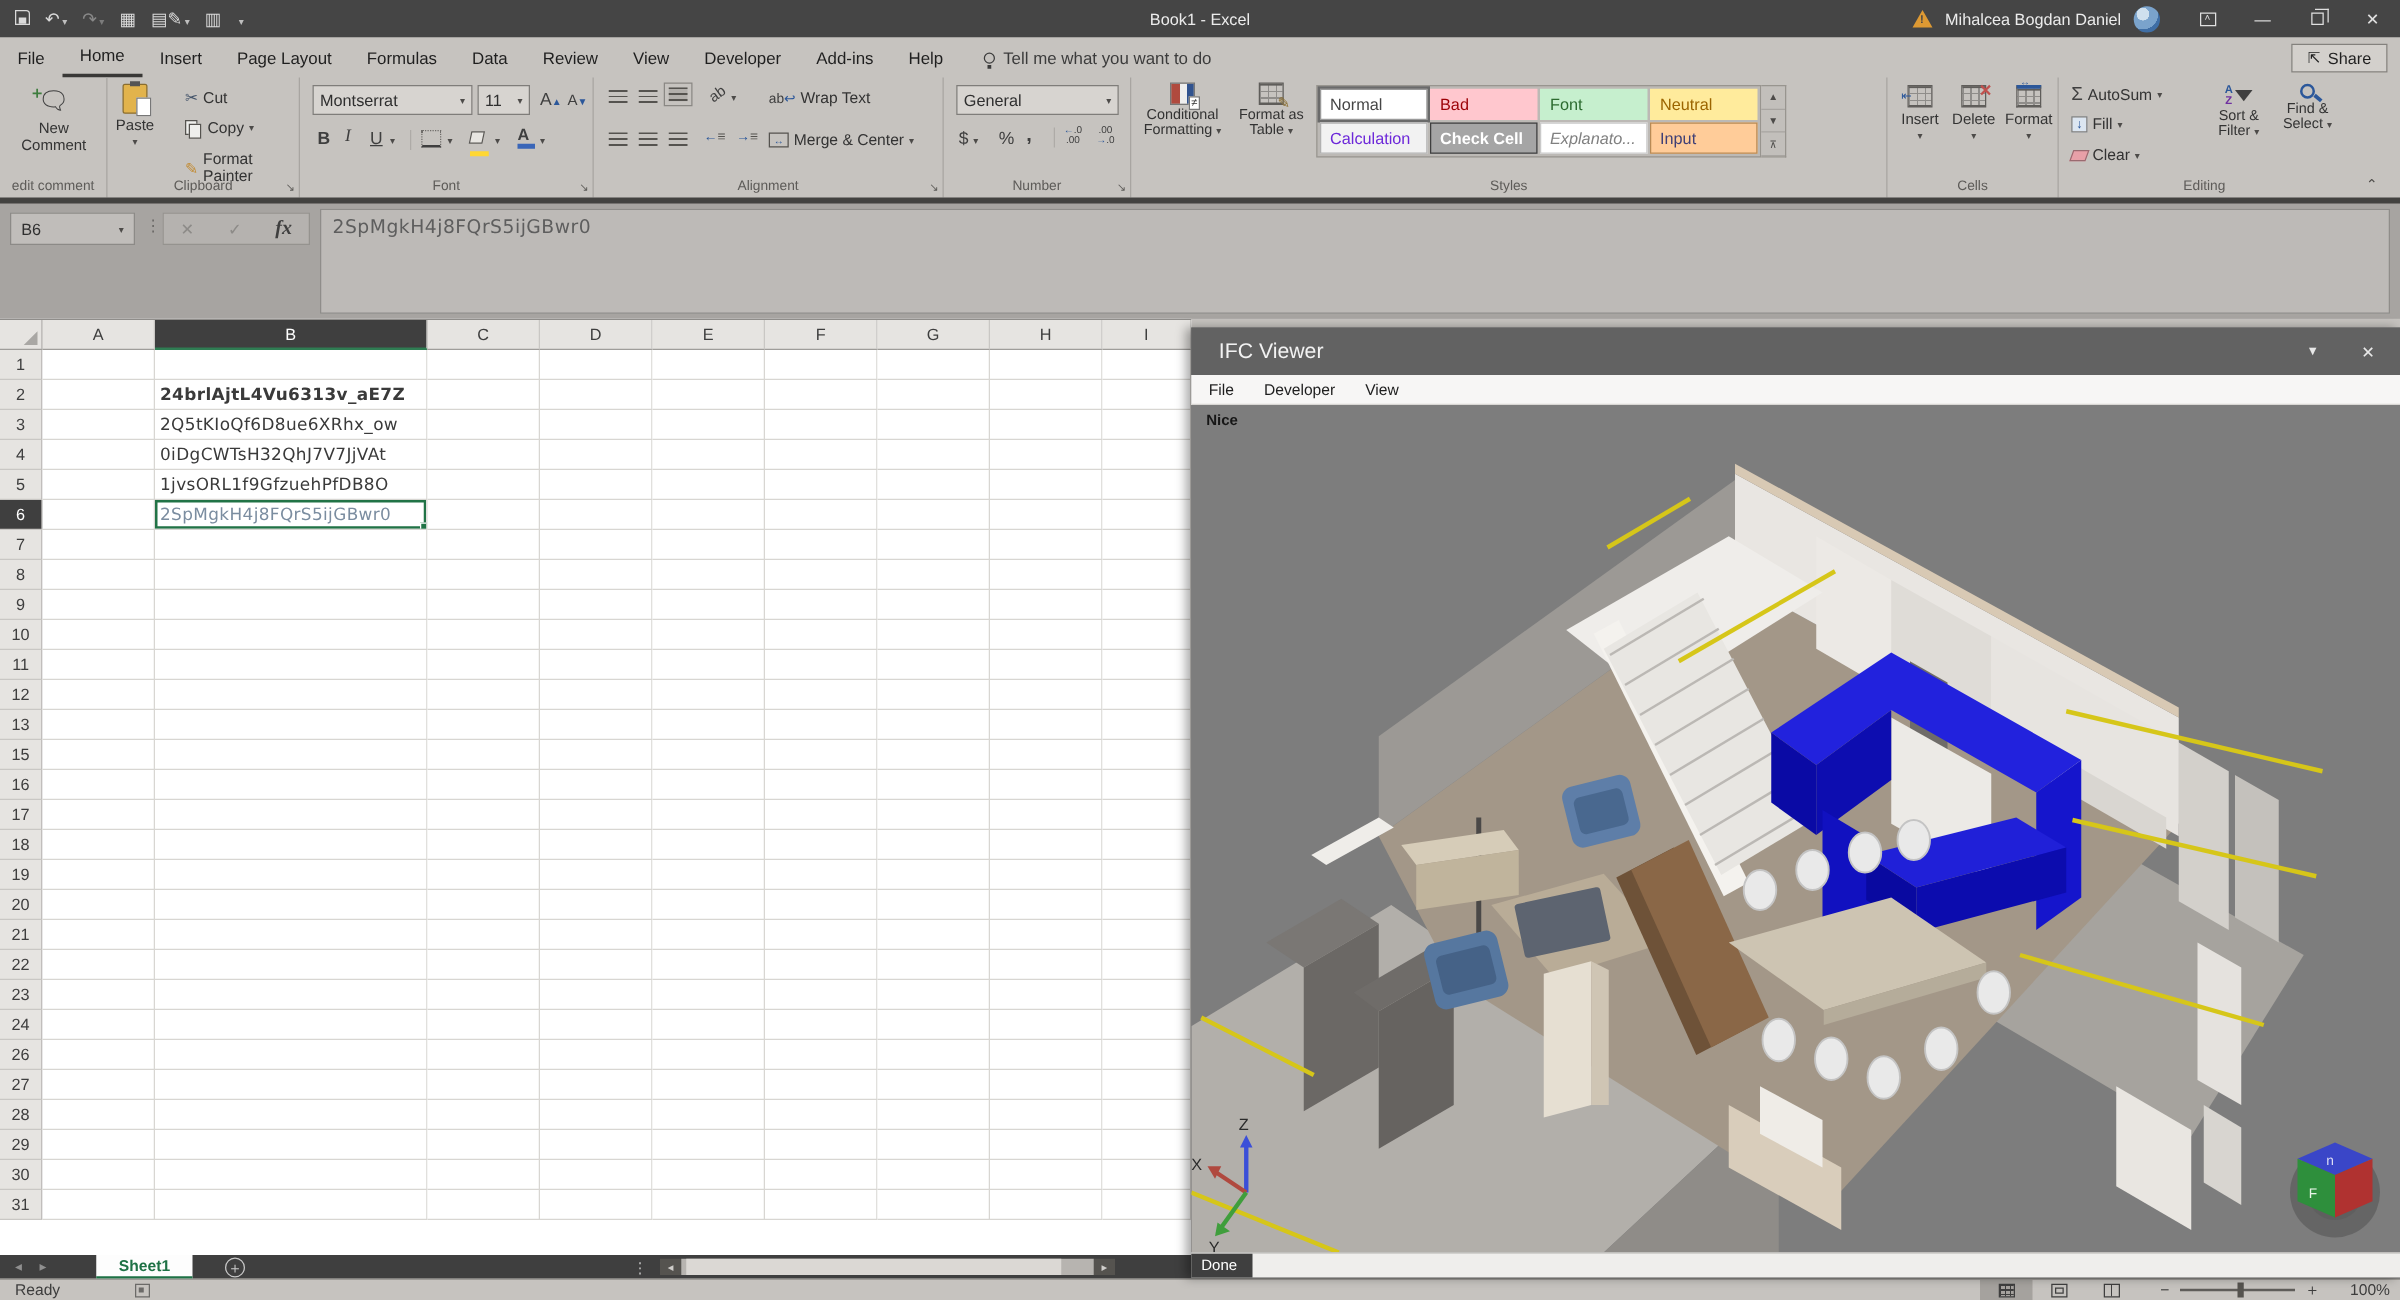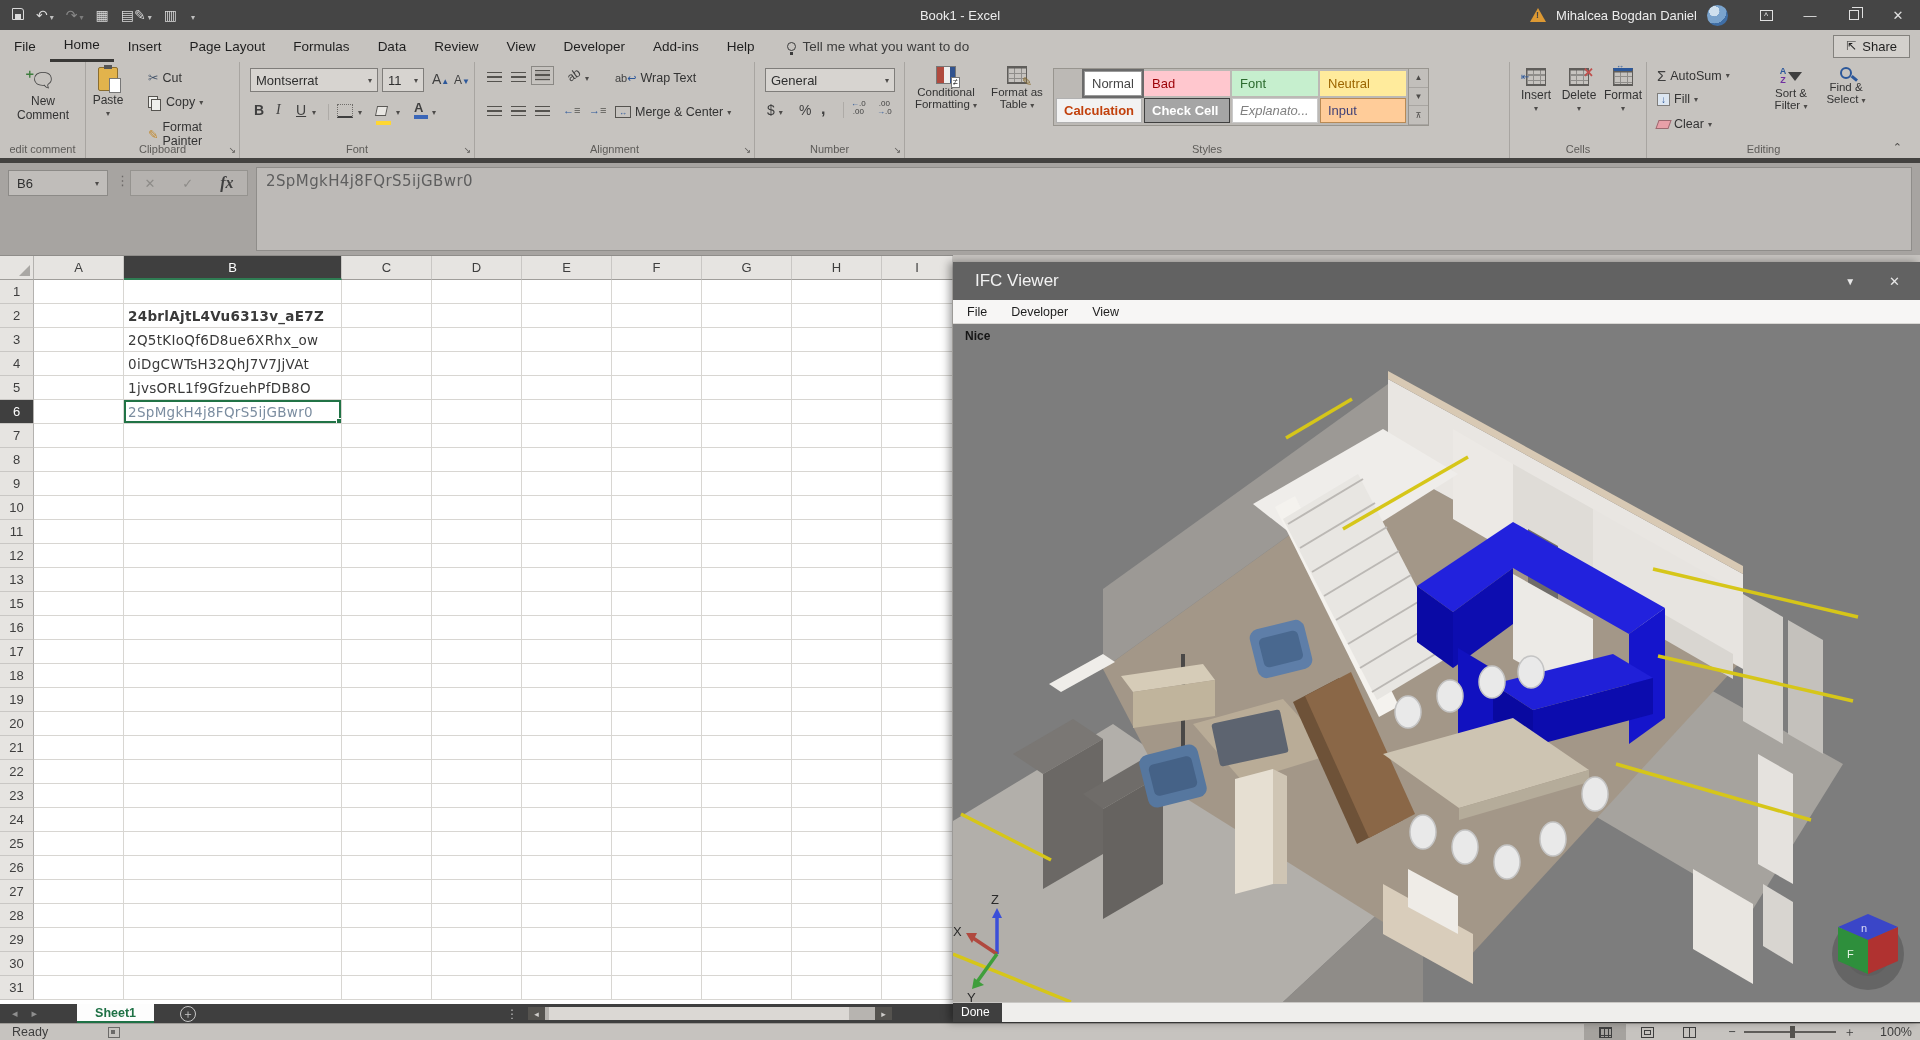--- a/index.html
+++ b/index.html
@@ -290,25 +290,25 @@
         <span><span>Conditional</span><br><span>Formatting</span> <span class="chev">▾</span></span>
       </div>
       <div class="btn-big" style="position:absolute;left:80px;top:4px;width:64px;font-size:11.5px;">
         <span class="grid-ic">
             <span style="position:absolute;right:-6px;bottom:-6px;color:#8a6d2f;font-size:12px;">✎</span>
           </span>
         <span><span>Format as</span><br><span>Table</span> <span class="chev">▾</span></span>
       </div>
       <div style="position:absolute;left:148px;top:6px;display:flex;">
         <div class="gallery" id="styleGallery">
-            <div class="gal-item" style="background: rgb(255, 255, 255); color: rgb(69, 69, 69); border: 1px solid rgb(154, 154, 154); outline: rgb(106, 106, 106) solid 2px; margin-left: 28px;">Normal</div>
+            <div class="gal-item" style="background: rgb(255, 255, 255); color: rgb(69, 69, 69); border: 1px solid rgb(154, 154, 154); outline: rgb(106, 106, 106) solid 2px;">Normal</div>
             <div class="gal-item" style="background: rgb(255, 199, 206); color: rgb(156, 0, 6); border: 1px solid transparent;">Bad</div>
             <div class="gal-item" style="background: rgb(198, 239, 206); color: rgb(44, 107, 47); border: 1px solid transparent;">Font</div>
             <div class="gal-item" style="background: rgb(255, 235, 156); color: rgb(156, 101, 0); border: 1px solid transparent;">Neutral</div>
-            <div class="gal-item" style="background: rgb(242, 242, 242); color: #c2410c; font-weight: bold; border: 1px solid rgb(177, 177, 177);">Calculation</div>
+            <div class="gal-item" style="background: rgb(242, 242, 242); color: #6d28d9; font-weight: normal; border: 1px solid rgb(177, 177, 177);">Calculation</div>
             <div class="gal-item" style="background: rgb(165, 165, 165); color: rgb(255, 255, 255); font-weight: bold; border: 1px solid rgb(63, 63, 63);">Check Cell</div>
             <div class="gal-item" style="background: rgb(255, 255, 255); color: rgb(128, 128, 128); font-style: italic; border: 1px solid rgb(201, 201, 201);">Explanato...</div>
             <div class="gal-item" style="background: rgb(255, 204, 153); color: rgb(63, 63, 118); border: 1px solid rgb(184, 138, 85);">Input</div>
           </div>
         <div class="gal-scroll">
           <div>▲</div>
           <div>▼</div>
           <div>⊼</div>
         </div>
       </div>
@@ -662,32 +662,20 @@
           <div class="cell" style="width: 90px;"></div>
           <div class="cell" style="width: 90px;"></div>
           <div class="cell" style="width: 90px;"></div>
           <div class="cell" style="width: 90px;"></div>
           <div class="cell" style="width: 90px;"></div>
           <div class="cell" style="width: 90px;"></div>
           <div class="cell" style="width: 71px;"></div>
         </div>
         <div class="grow">
           <div class="rhead">24</div>
-          <div class="cell" style="width: 90px;"></div>
-          <div class="cell" style="width: 218px;"></div>
-          <div class="cell" style="width: 90px;"></div>
-          <div class="cell" style="width: 90px;"></div>
-          <div class="cell" style="width: 90px;"></div>
-          <div class="cell" style="width: 90px;"></div>
-          <div class="cell" style="width: 90px;"></div>
-          <div class="cell" style="width: 90px;"></div>
-          <div class="cell" style="width: 71px;"></div>
-        </div>
-        <div class="grow">
-          <div class="rhead">25</div>
           <div class="cell" style="width: 90px;"></div>
           <div class="cell" style="width: 218px;"></div>
           <div class="cell" style="width: 90px;"></div>
           <div class="cell" style="width: 90px;"></div>
           <div class="cell" style="width: 90px;"></div>
           <div class="cell" style="width: 90px;"></div>
           <div class="cell" style="width: 90px;"></div>
           <div class="cell" style="width: 90px;"></div>
           <div class="cell" style="width: 71px;"></div>
         </div>

